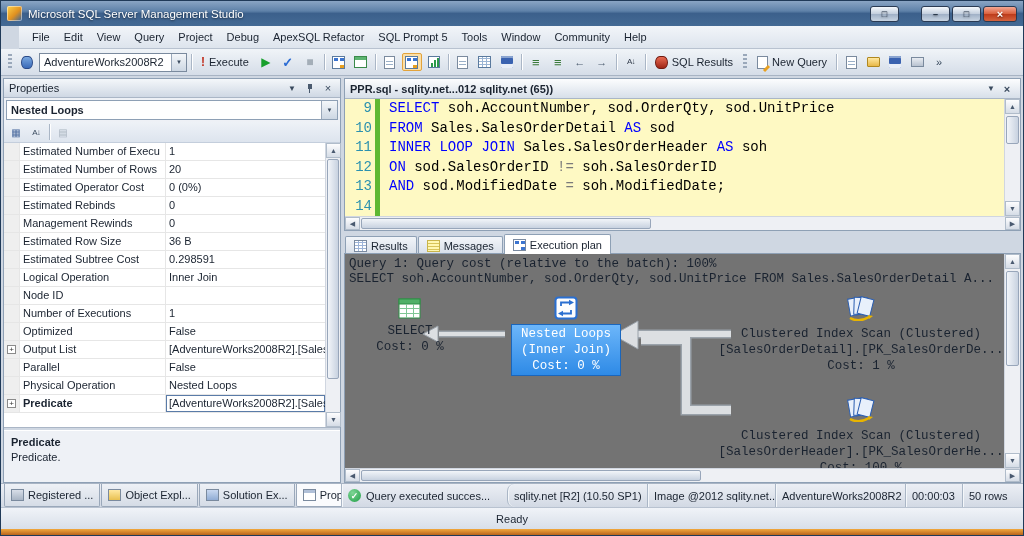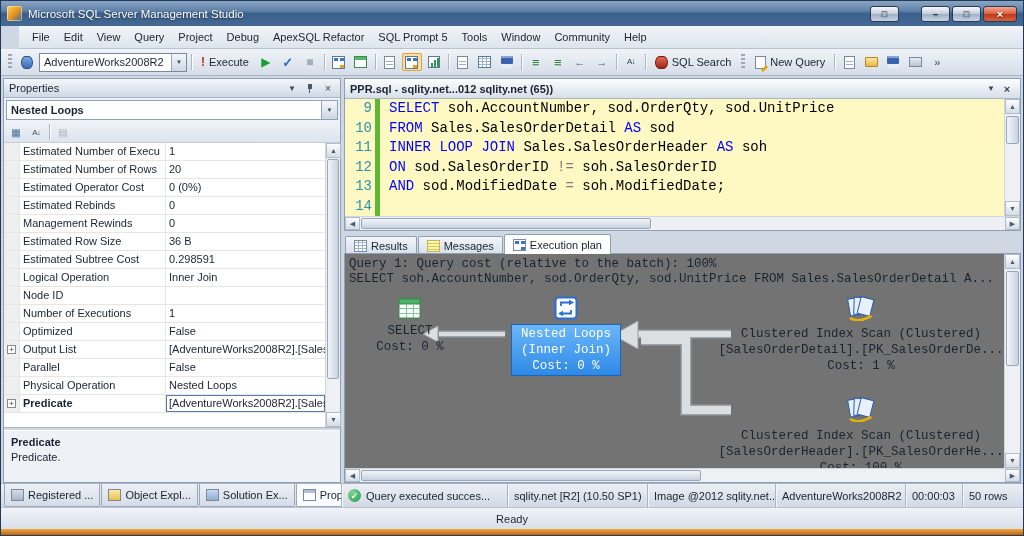--- a/index.html
+++ b/index.html
@@ -158,21 +158,21 @@
 .btab{display:flex;align-items:center;gap:4px;padding:0 6px;border:1px solid #9aa8ba;border-top:none;background:linear-gradient(#eef1f6,#d5dce6);margin-right:1px;border-radius:0 0 2px 2px;white-space:nowrap;}
 .btab.active{background:#fafbfd;}
 .bticon{width:13px;height:12px;border:1px solid #7a8a9e;flex:0 0 13px;}
 .bticon-server{background:linear-gradient(#d8dee8,#a8b4c4);}
 .bticon-tree{background:linear-gradient(#ffe8a0,#e8c050);}
 .bticon-solution{background:linear-gradient(#c8d8f0,#90acd4);}
 .bticon-props{background:#fff;box-shadow:inset 0 3px 0 #b0c0d8;}
 .statusbar{flex:1;display:flex;align-items:stretch;overflow:hidden;}
 .sseg{display:flex;align-items:center;gap:5px;padding:0 6px;border-left:1px solid #aab6c6;box-shadow:inset 1px 0 0 #f4f7fa;overflow:hidden;white-space:nowrap;}
 .sseg:nth-child(1){width:166px;flex:0 0 166px;}
-.sseg:nth-child(2){width:140px;flex:0 0 140px;}
+.sseg:nth-child(2){width:140px;flex:0 0 140px;border-radius:7px;}
 .sseg:nth-child(3){width:128px;flex:0 0 128px;}
 .sseg:nth-child(4){width:130px;flex:0 0 130px;}
 .sseg:nth-child(5){width:57px;flex:0 0 57px;}
 .sseg:nth-child(6){flex:1;}
 .okdot{width:13px;height:13px;border-radius:50%;background:radial-gradient(circle at 35% 30%,#7ed695,#1f9d45);color:#fff;font-size:9px;font-weight:bold;display:flex;align-items:center;justify-content:center;flex:0 0 13px;}
 .okdot::before{content:"✓";}
 .readybar{flex:0 0 22px;display:flex;align-items:center;padding:0 9px;background:linear-gradient(#f0f3f8,#d8dfe9);border-top:1px solid #b8c2d0;justify-content:center;}
 .bottomstrip{flex:0 0 6px;background:linear-gradient(#f2a93e,#b9641c);}
 </style>
 </head>
@@ -272,21 +272,21 @@
       <div class="tico">
         <span class="g g-indent"></span>
       </div>
       <span class="tsep"></span>
       <div class="tico">
         <span class="g g-sort"></span>
       </div>
       <span class="tsep"></span>
       <div class="tbtn">
         <span class="g g-sqlsearch"></span>
-        <span class="tlabel">SQL Search</span>
+        <span class="tlabel">SQL Results</span>
       </div>
       <span class="tgrip"></span>
       <div class="tbtn">
         <span class="g g-newquery"></span>
         <span class="tlabel">New Query</span>
       </div>
       <span class="tsep"></span>
       <div class="tico">
         <span class="g g-doc"></span>
       </div>

